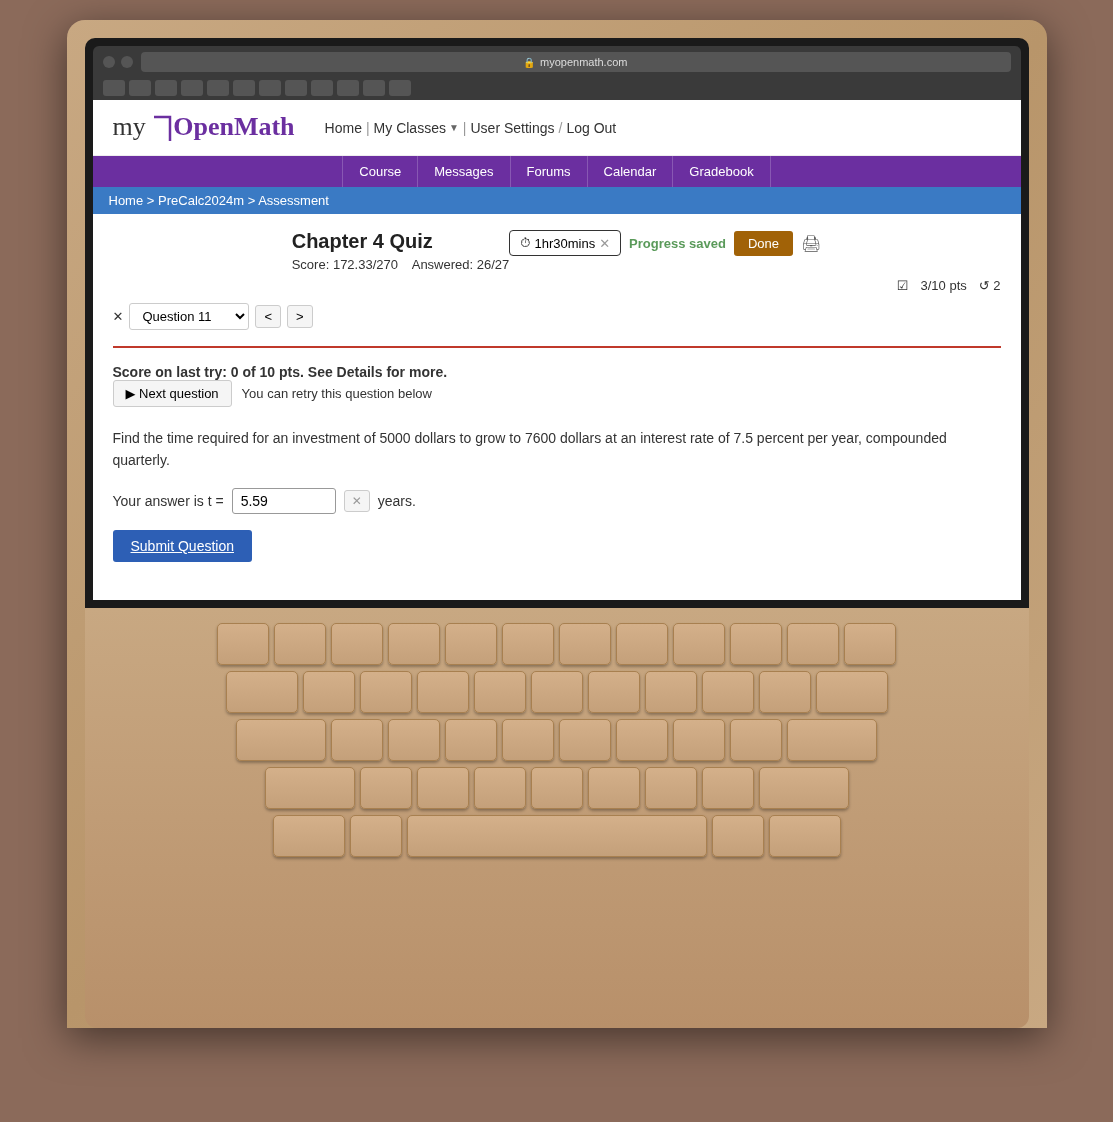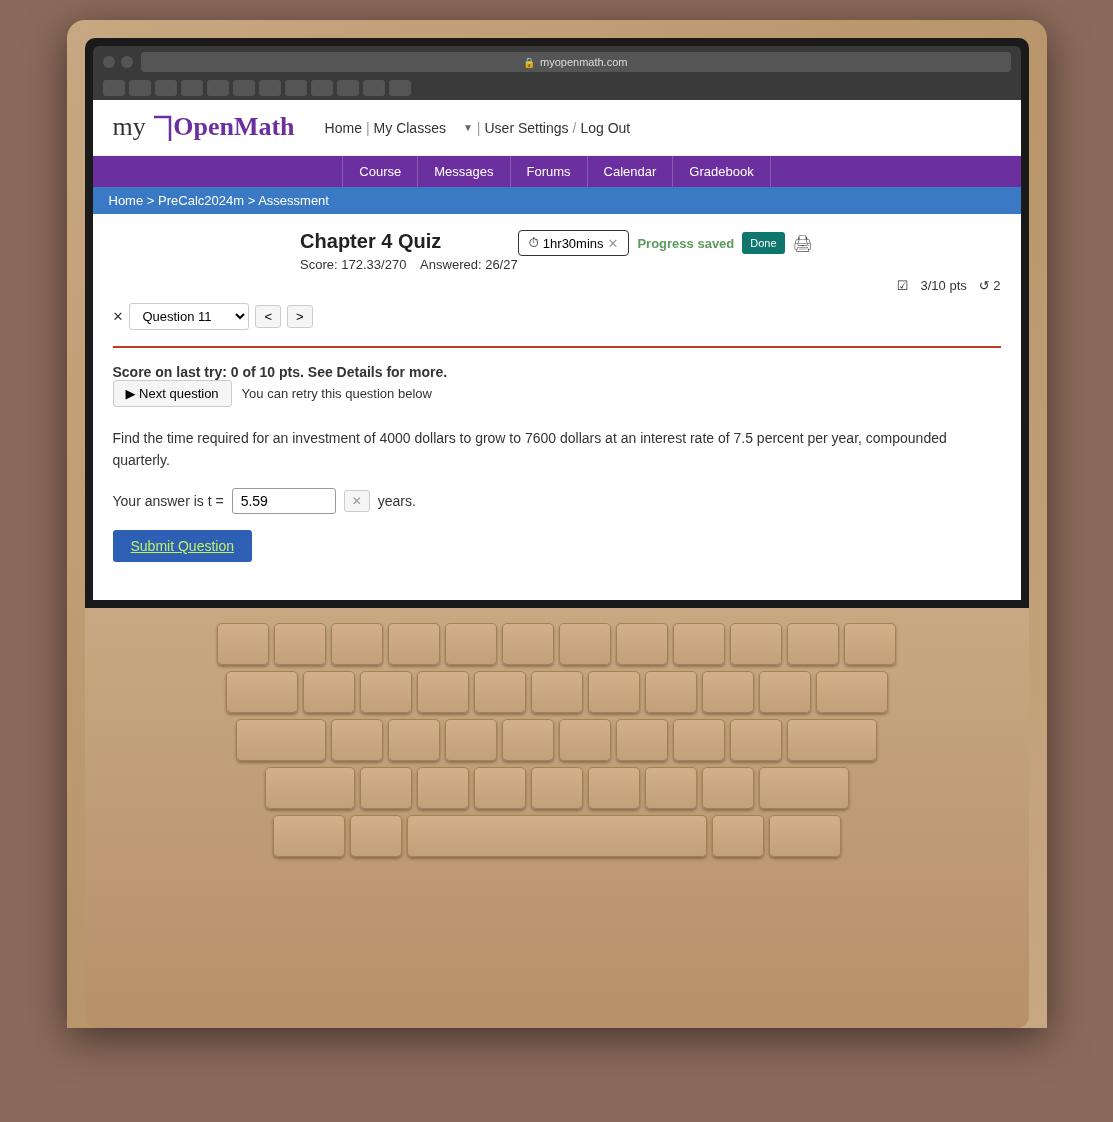--- a/index.html
+++ b/index.html
@@ -127,21 +127,21 @@
     }
 
     .site-nav .separator {
       color: #999;
       margin: 0 4px;
     }
 
     .site-nav .dropdown-link {
       display: flex;
       align-items: center;
-      gap: 17px;
+      gap: 3px;
     }
 
     .dropdown-arrow {
       font-size: 10px;
       color: #666;
     }
 
     
     .tab-nav {
       background: #6B2FA0;
@@ -220,26 +220,26 @@
       font-size: 13px;
     }
 
     .progress-saved {
       color: #5a9a5a;
       font-size: 13px;
       font-weight: bold;
     }
 
     .done-btn {
-      background: #0f766e;
+      background: #a16207;
       color: #fff;
       border: none;
-      padding: 5px 8px;
-      border-radius: 3px;
-      font-size: 11px;
+      padding: 5px 14px;
+      border-radius: 3px;
+      font-size: 13px;
       cursor: pointer;
     }
 
     .print-icon { font-size: 16px; color: #555; cursor: pointer; }
 
     
     .points-row {
       display: flex;
       justify-content: flex-end;
       align-items: center;
@@ -350,21 +350,21 @@
       border: 1px solid #ccc;
       background: #f5f5f5;
       padding: 3px 7px;
       border-radius: 3px;
       font-size: 12px;
     }
 
     
     .submit-btn {
       background: #2d5fb5;
-      color: #bef264;
+      color: #ffffff;
       border: none;
       padding: 8px 18px;
       font-size: 14px;
       border-radius: 3px;
       cursor: pointer;
       text-decoration: underline;
     }
 
     
     .keyboard-area {
@@ -516,21 +516,21 @@
         
         <div class="score-info"><strong>Score on last try: <span style="font-weight:bold">0 of 10 pts.</span> See Details for more.</strong></div>
 
         
         <div class="next-q-row">
           <button class="next-q-btn">▶ Next question</button>
           <span class="retry-text">You can retry this question below</span>
         </div>
 
         
-        <div class="question-body">Find the time required for an investment of 4000 dollars to grow to 7600 dollars at an interest rate of 7.5 percent per year, compounded quarterly.</div>
+        <div class="question-body">Find the time required for an investment of 5000 dollars to grow to 7600 dollars at an interest rate of 7.5 percent per year, compounded quarterly.</div>
 
         
         <div class="answer-row">
           <span>Your answer is t =</span>
           <input class="answer-input" type="text" value="5.59" style="">
           <button class="clear-btn">✕</button>
           <span>years.</span>
         </div>
 
         

